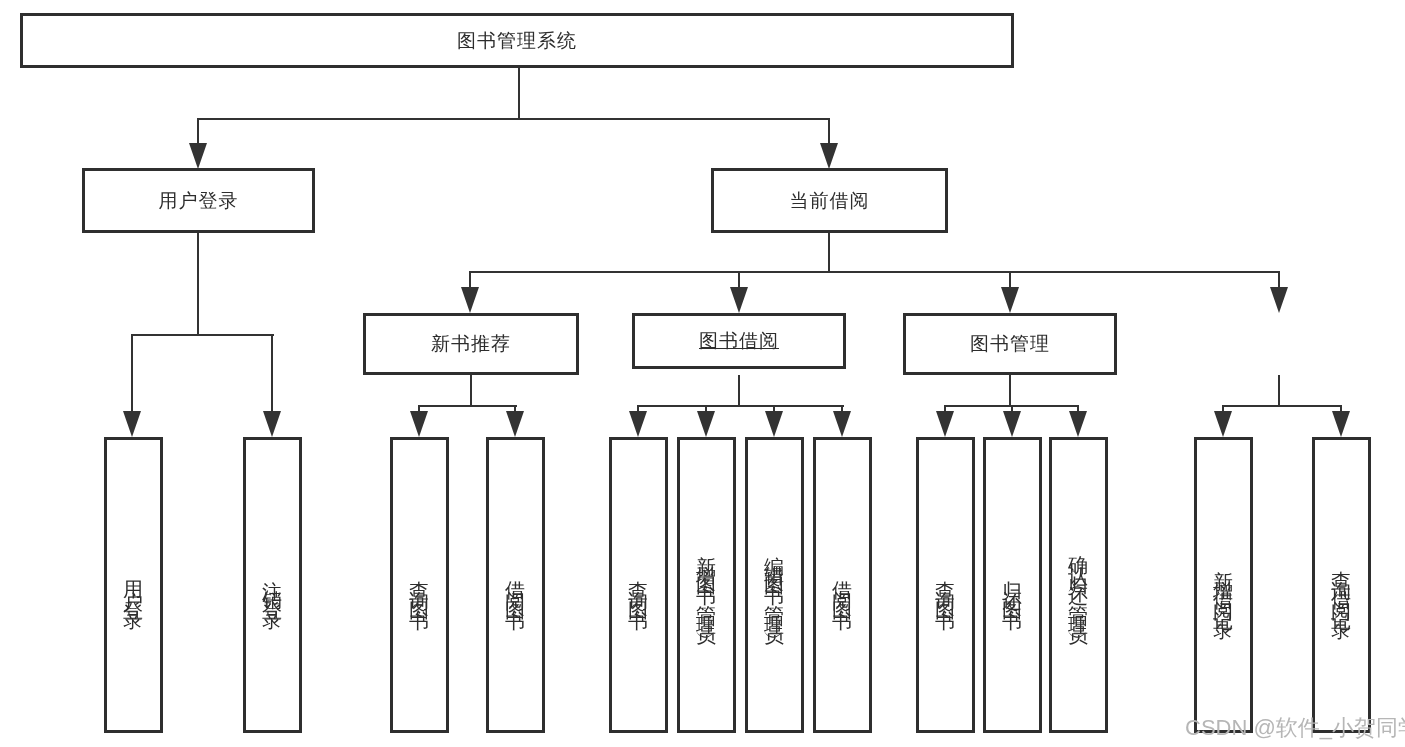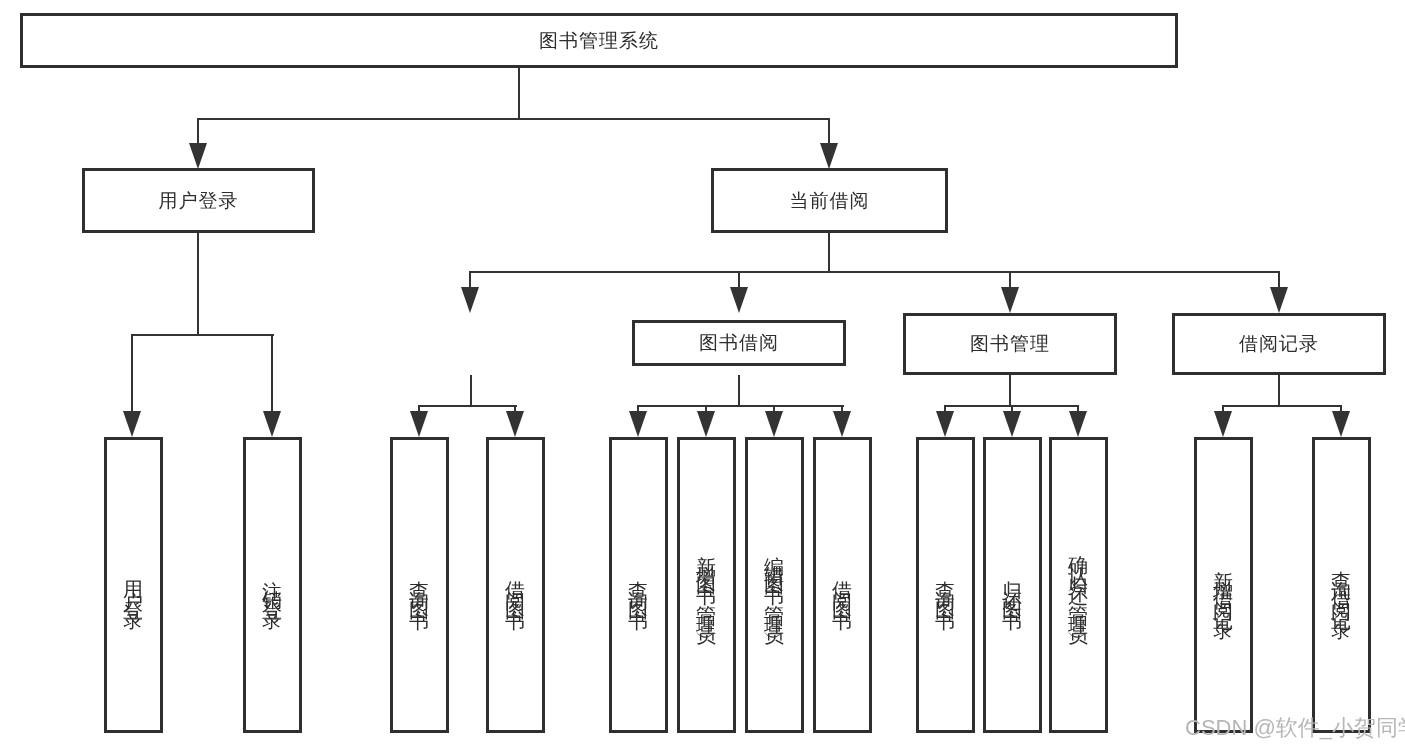--- a/index.html
+++ b/index.html
@@ -66,21 +66,21 @@
     color: #b6b6b6;
     z-index: 10;
     white-space: nowrap;
   }
 </style>
 </head>
 <body>
 
 <div class="canvas">
 
-  <div class="node" style="left:20px; top:13px; width:1158px; height:55px;">
+  <div class="node" style="left:20px; top:13px; width:994px; height:55px;">
     <span>图书管理系统</span>
   </div>
 
   <div class="vl" style="left:518px; top:68px; height:51px;"></div>
   <div class="hl" style="left:197px; top:118px; width:633px;"></div>
   <div class="vl" style="left:197px; top:118px; height:28px;"></div>
   <div class="arrow" style="left:189px; top:143px;"></div>
   <div class="vl" style="left:828px; top:118px; height:28px;"></div>
   <div class="arrow" style="left:820px; top:143px;"></div>
 
@@ -102,28 +102,28 @@
   <div class="hl" style="left:469px; top:271px; width:811px;"></div>
   <div class="vl" style="left:469px; top:271px; height:18px;"></div>
   <div class="arrow" style="left:461px; top:287px;"></div>
   <div class="vl" style="left:738px; top:271px; height:18px;"></div>
   <div class="arrow" style="left:730px; top:287px;"></div>
   <div class="vl" style="left:1009px; top:271px; height:18px;"></div>
   <div class="arrow" style="left:1001px; top:287px;"></div>
   <div class="vl" style="left:1278px; top:271px; height:18px;"></div>
   <div class="arrow" style="left:1270px; top:287px;"></div>
 
-  <div class="node" style="left:632px; top:320px; width:214px; height:46px;">
+  <div class="node" style="left:363px; top:313px; width:216px; height:62px;">
+    <span>新书推荐</span>
+  </div>
+  <div class="node" style="left:632px; top:313px; width:214px; height:56px;text-decoration:underline;">
     <span>图书借阅</span>
   </div>
   <div class="node" style="left:903px; top:313px; width:214px; height:62px;">
     <span>图书管理</span>
-  </div>
-  <div class="node" style="left:1172px; top:313px; width:214px; height:62px;">
-    <span>借阅记录</span>
   </div>
 
   <div class="vl" style="left:470px; top:375px; height:32px;"></div>
   <div class="hl" style="left:418px; top:405px; width:99px;"></div>
   <div class="vl" style="left:418px; top:405px; height:10px;"></div>
   <div class="arrow" style="left:410px; top:411px;"></div>
   <div class="vl" style="left:514px; top:405px; height:10px;"></div>
   <div class="arrow" style="left:506px; top:411px;"></div>
 
   <div class="vl" style="left:738px; top:375px; height:32px;"></div>

